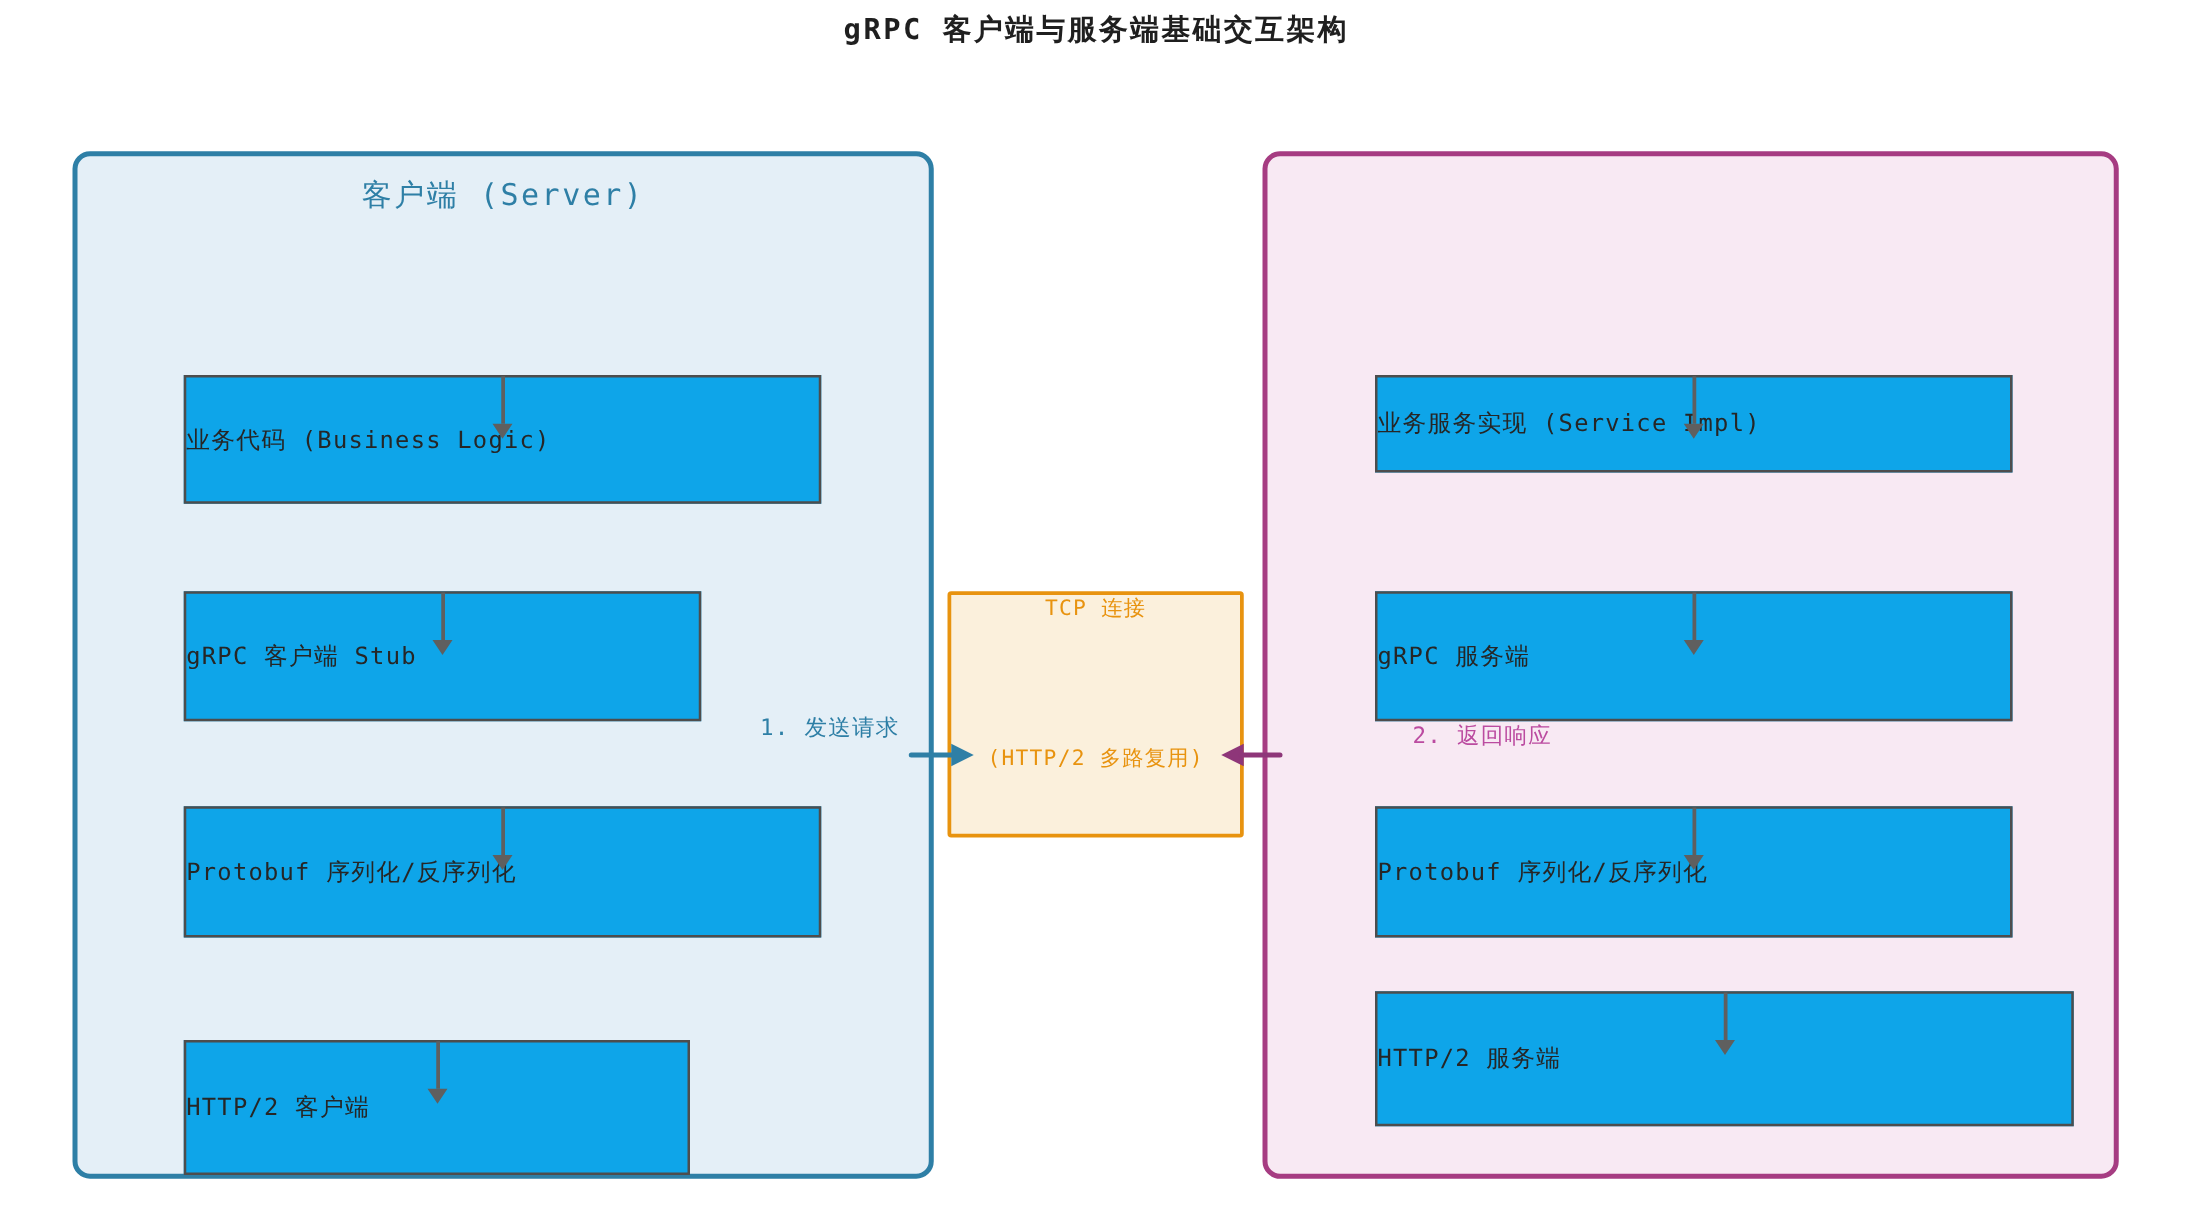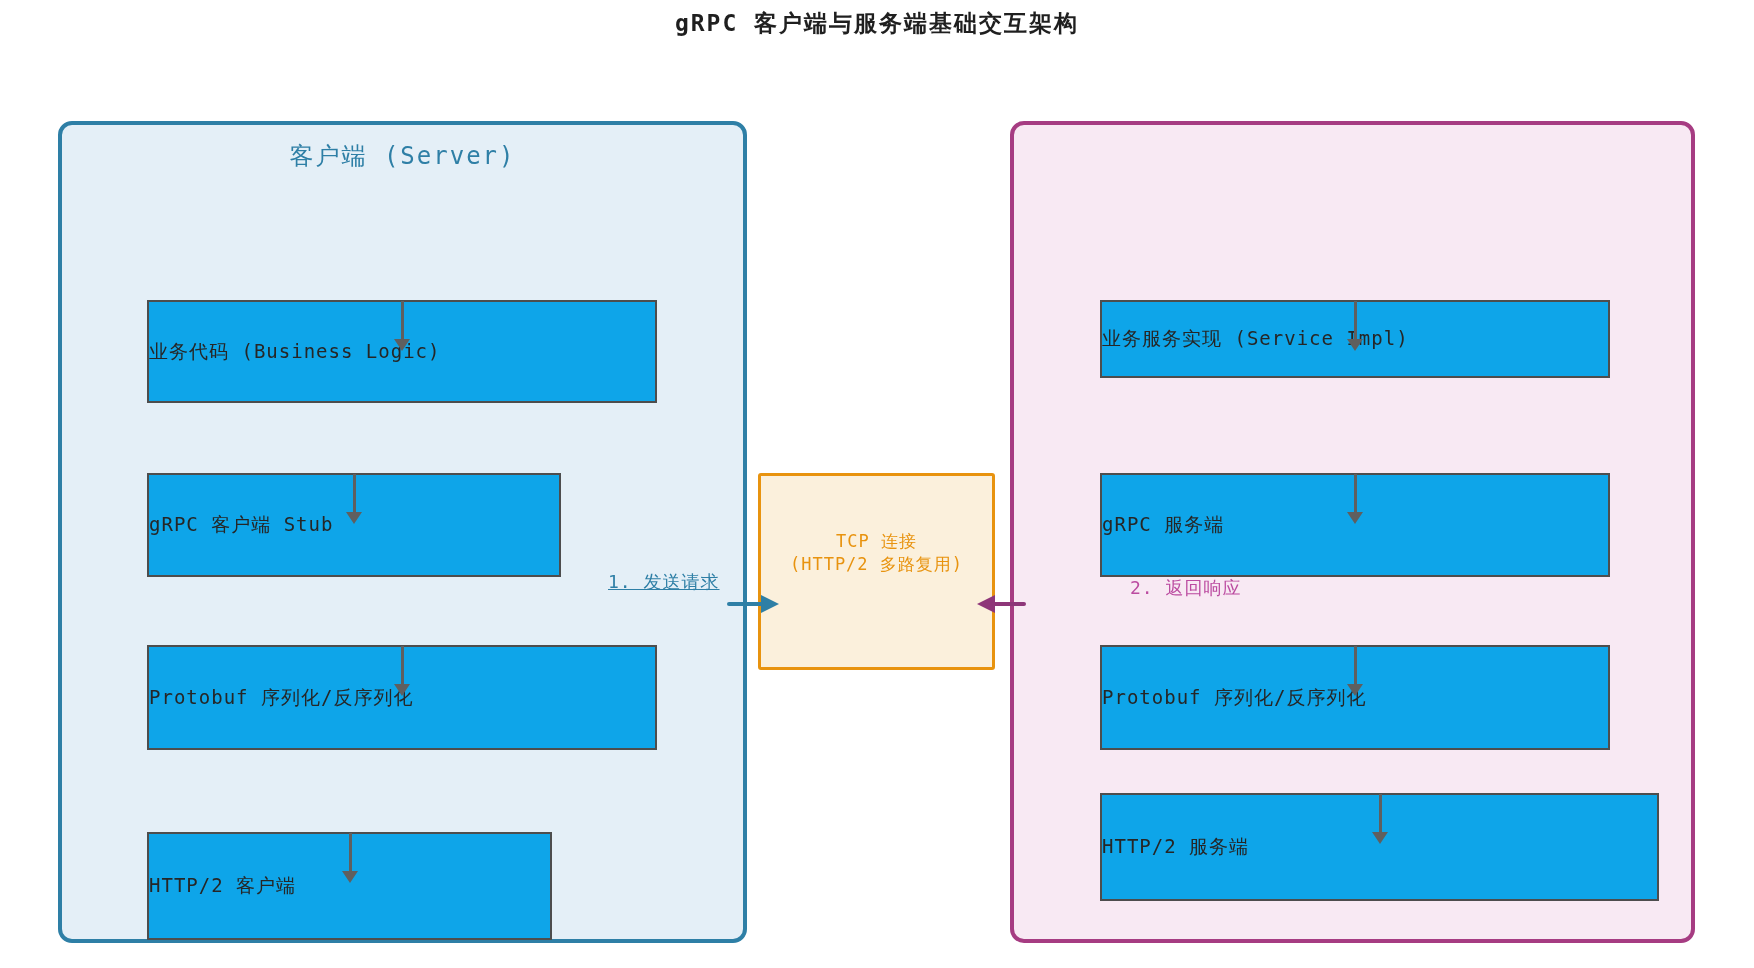--- a/index.html
+++ b/index.html
@@ -66,22 +66,22 @@
     border-top:12px solid var(--connector-gray,#5f5f5f);
   }
   .conn-box{
     position:absolute;
     left:758px;top:473px;width:237px;height:197px;
     box-sizing:border-box;
     background:var(--conn-fill,#fbf0dc);
     border:3px solid var(--conn-accent,#e8930f);
     border-radius:3px;
     display:flex;flex-direction:column;
-    align-items:center;justify-content:center;
-    padding-bottom:38px;
+    align-items:center;justify-content:space-between;
+    padding-bottom:48px;
   }
   .conn-line{
     font-size:17px;line-height:23px;
     letter-spacing:1px;
     color:var(--conn-accent,#e8930f);
     white-space:nowrap;
   }
   .flow-line{
     position:absolute;height:4px;border-radius:2px;
   }
@@ -96,21 +96,21 @@
   .flow-head.left{
     border-top:9px solid transparent;
     border-bottom:9px solid transparent;
     border-right:18px solid var(--response-arrow-color,#8e3679);
   }
   .flow-label{
     position:absolute;
     font-size:18px;letter-spacing:1px;
     white-space:nowrap;
   }
-  .flow-label.req{color:var(--request-color,#2e7fa6);text-decoration:underline;}
+  .flow-label.req{color:var(--request-color,#2e7fa6);}
   .flow-label.res{color:var(--response-label-color,#bb4ba0);}
 </style>
 </head>
 <body>
 
 <div class="canvas">
 
   <div class="title">gRPC 客户端与服务端基础交互架构</div>
 
   <div class="container client"></div>

